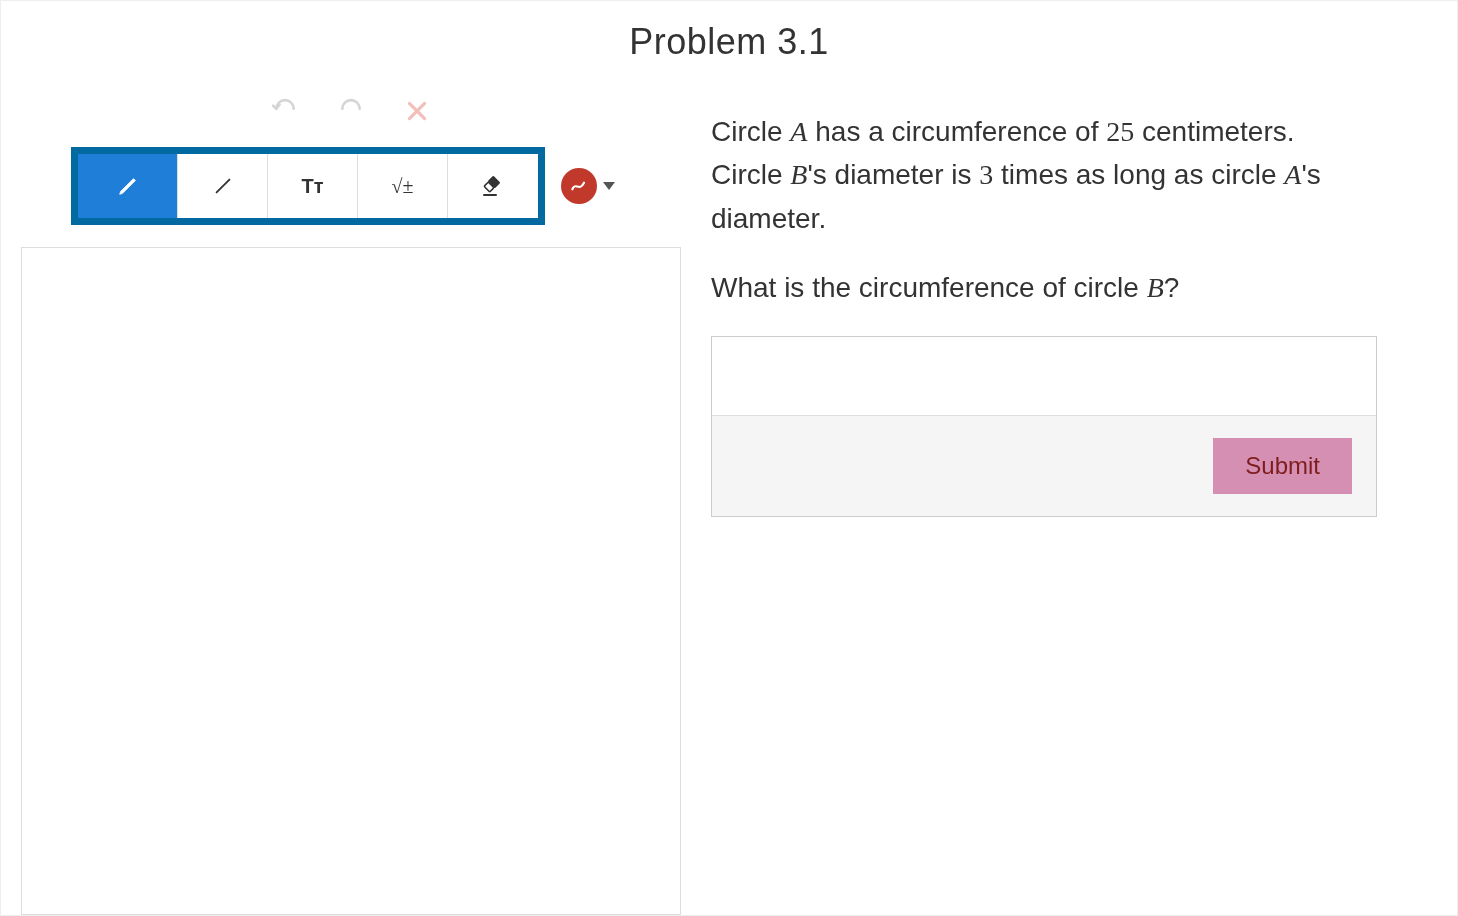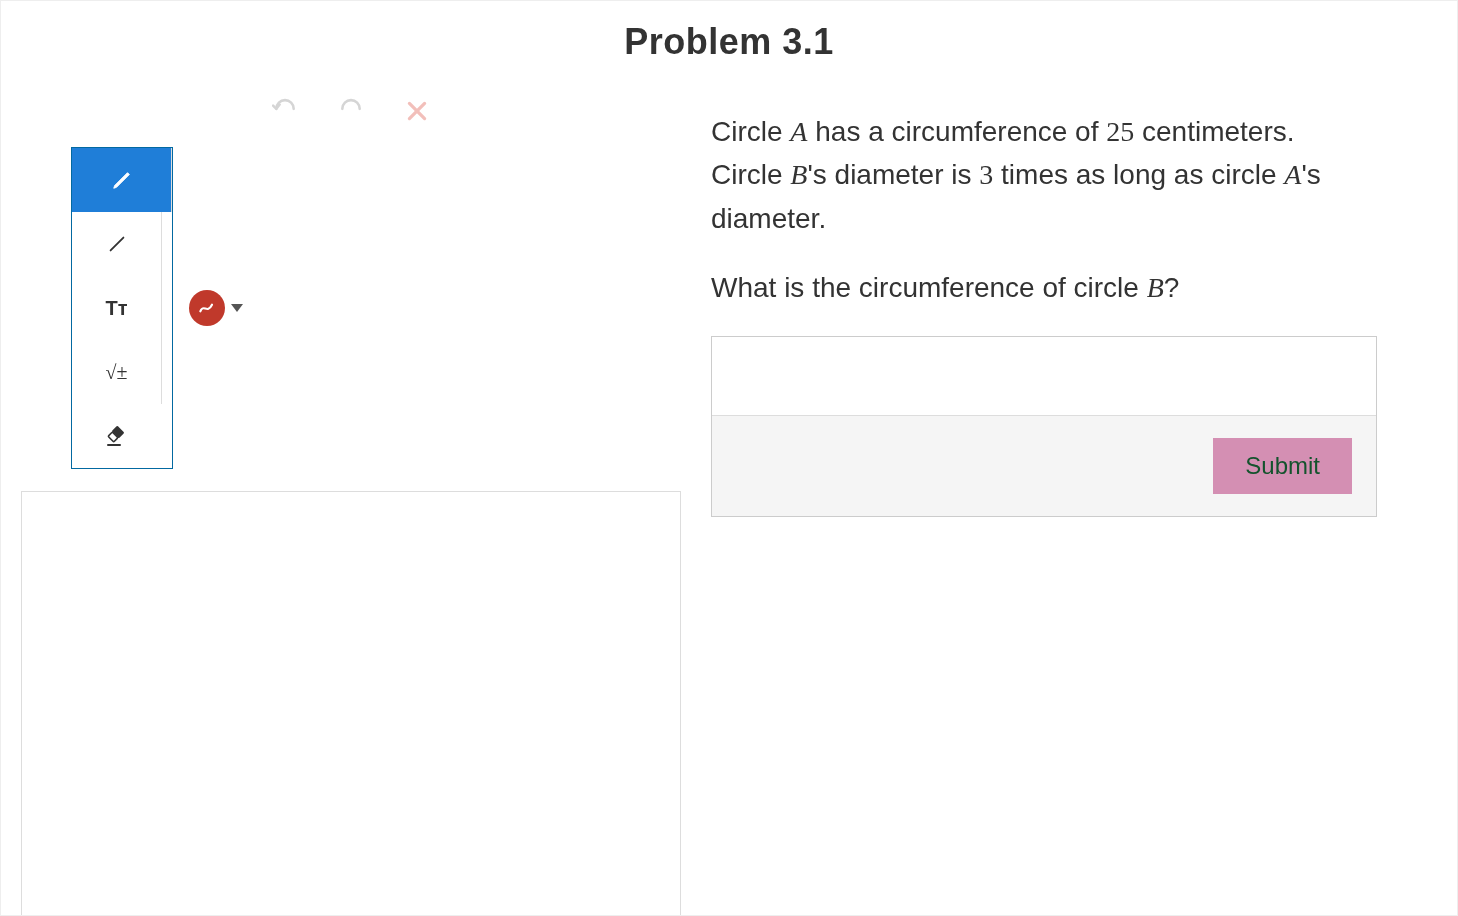--- a/index.html
+++ b/index.html
@@ -15,21 +15,21 @@
   }
   .container {
     display: flex;
     flex-direction: column;
     width: 100%;
     height: 100%;
   }
   .title {
     text-align: center;
     font-size: 36px;
-    font-weight: 700;
+    font-weight: 400;
     color: #333;
     margin: 20px 0 30px 0;
     letter-spacing: 0.5px;
   }
   .content {
     display: flex;
     flex: 1;
     padding: 0 20px;
     gap: 30px;
   }
@@ -53,22 +53,21 @@
   }
   .hist-btn svg { width: 26px; height: 26px; }
   .toolbar-row {
     display: flex;
     align-items: center;
     margin-left: 50px;
     margin-bottom: 22px;
   }
   .tool-group {
     display: flex;
-    border: 1px solid #0369a1;
-    flex-direction: column;
+    border: 7px solid #0369a1;
   }
   .tool-btn {
     width: 90px;
     height: 64px;
     display: flex;
     align-items: center;
     justify-content: center;
     border-right: 1px solid #ddd;
     background: #fff;
     cursor: pointer;
@@ -134,21 +133,21 @@
   }
   .answer-footer {
     background: #f5f5f5;
     border-top: 1px solid #ddd;
     padding: 22px 24px;
     display: flex;
     justify-content: flex-end;
   }
   .submit-btn {
     background: #d48fb3;
-    color: #14532d;
+    color: #7f1d1d;
     border: none;
     font-size: 24px;
     padding: 14px 32px;
     cursor: pointer;
   }
 </style>
 </head>
 <body>
 
 <div class="container">

